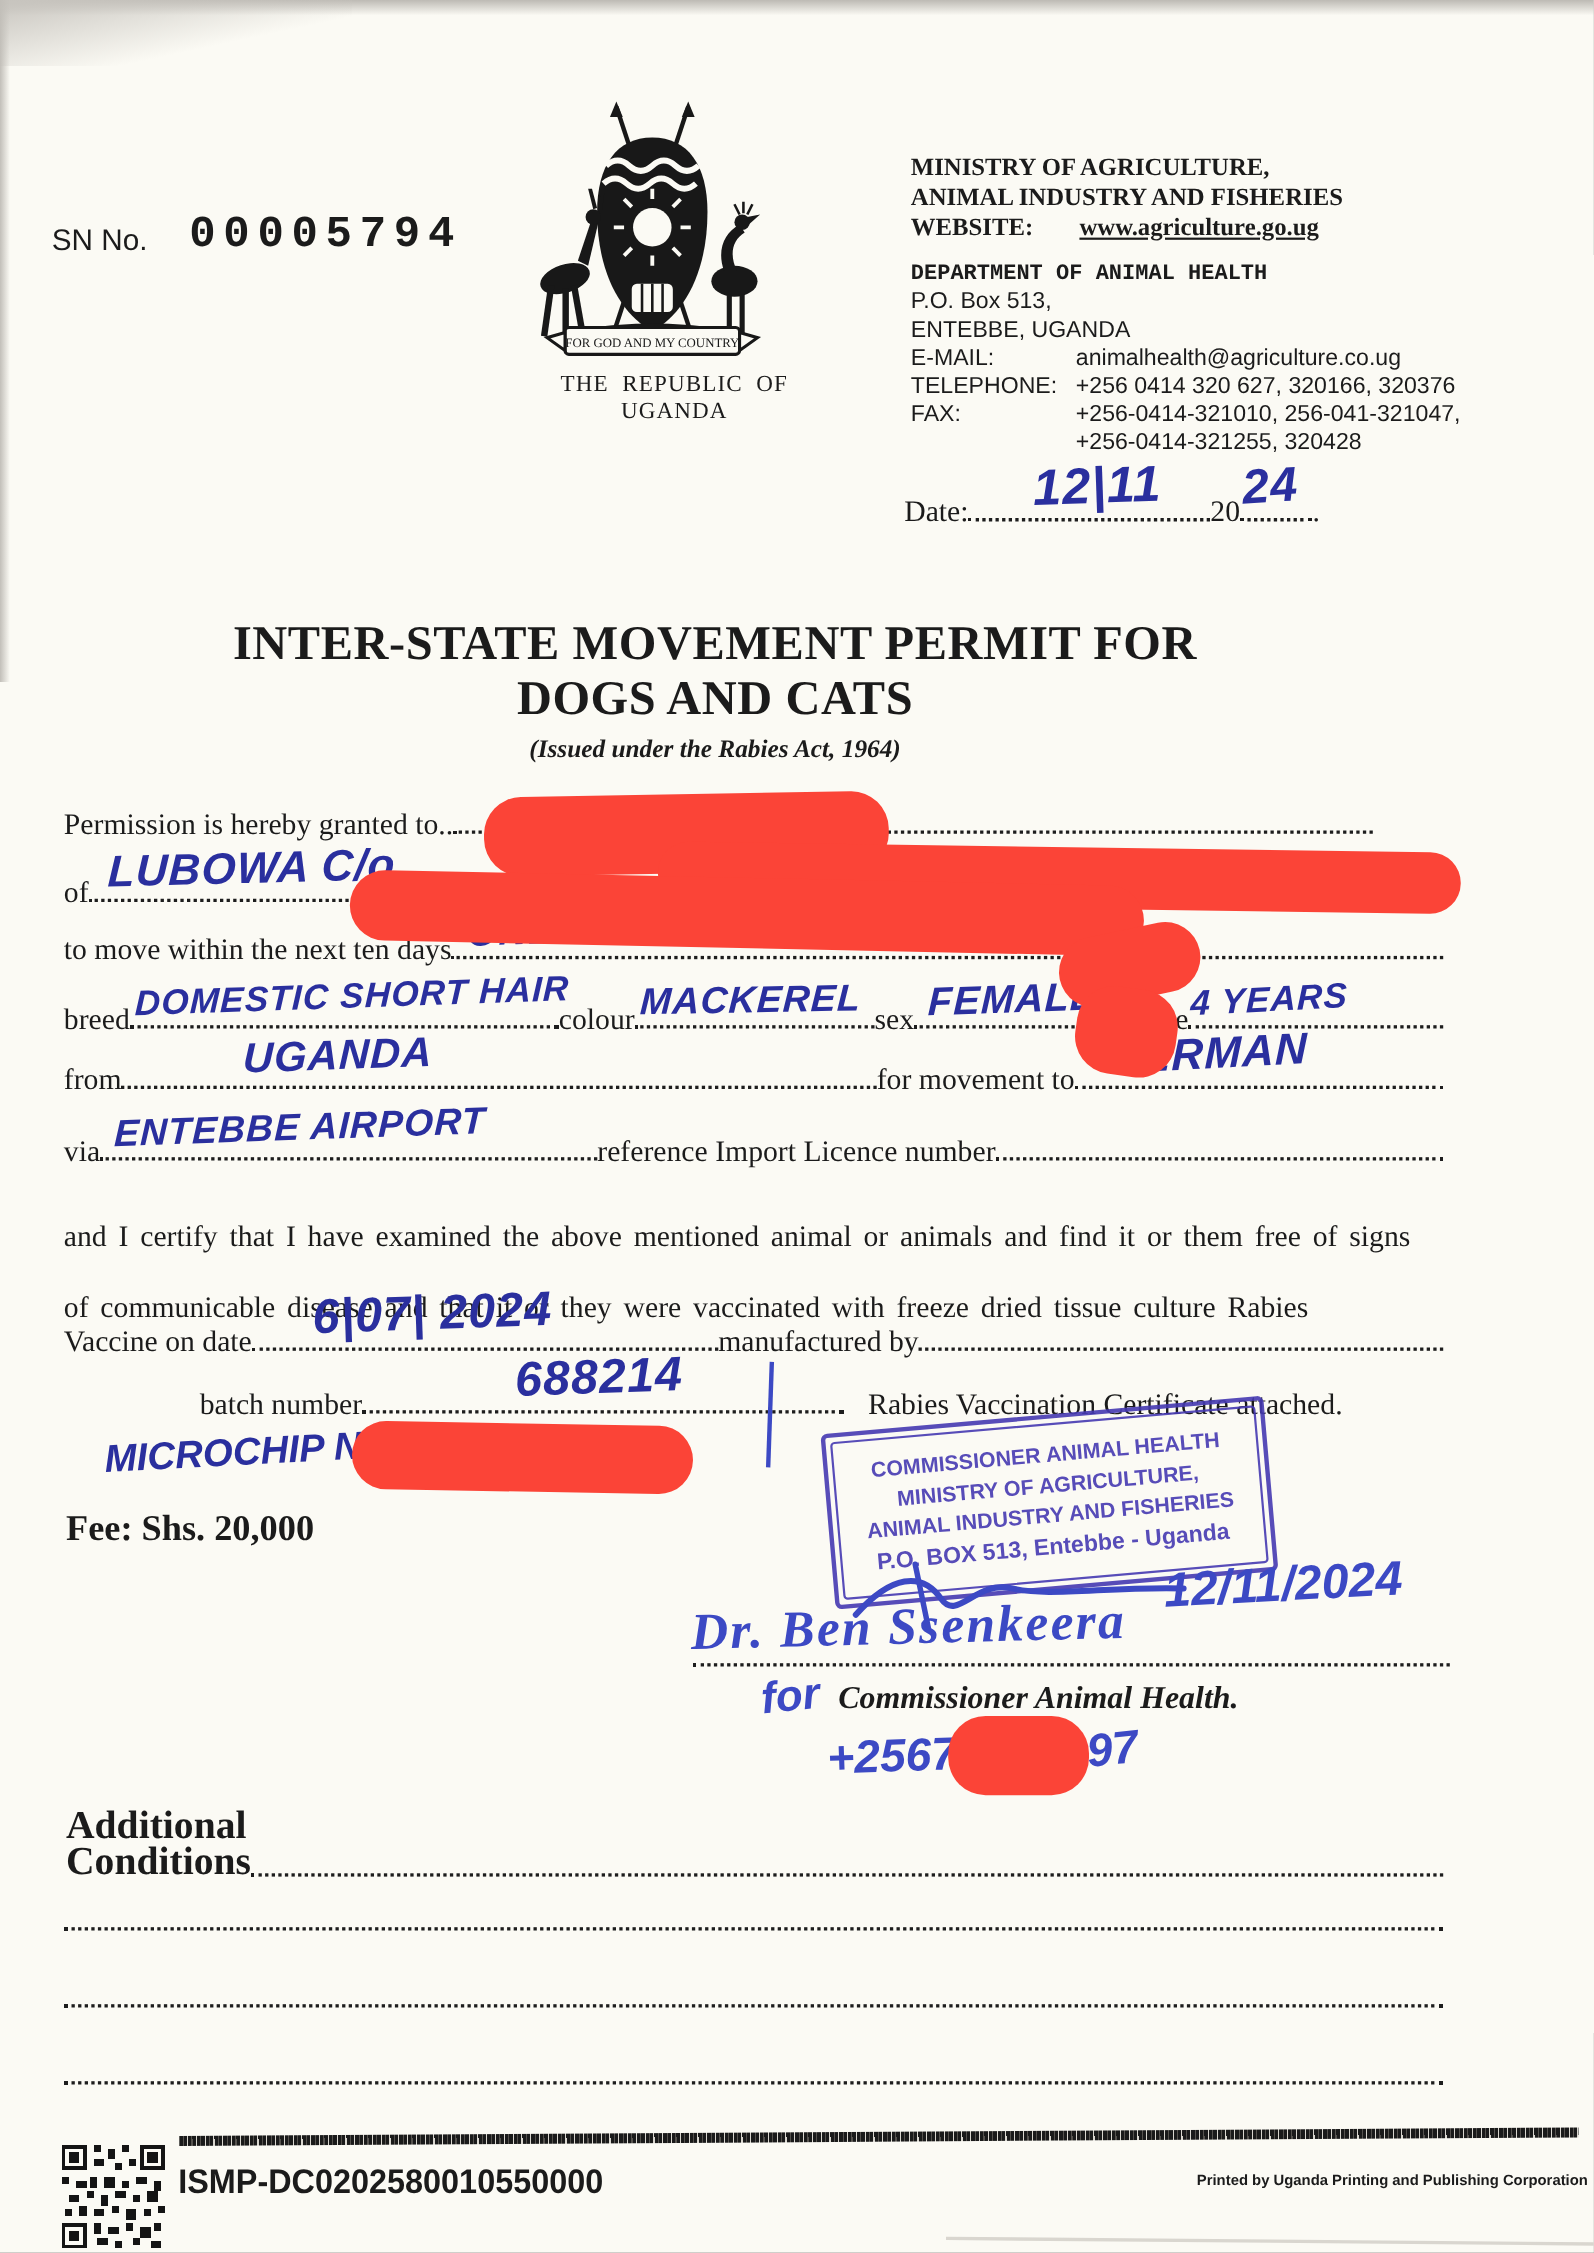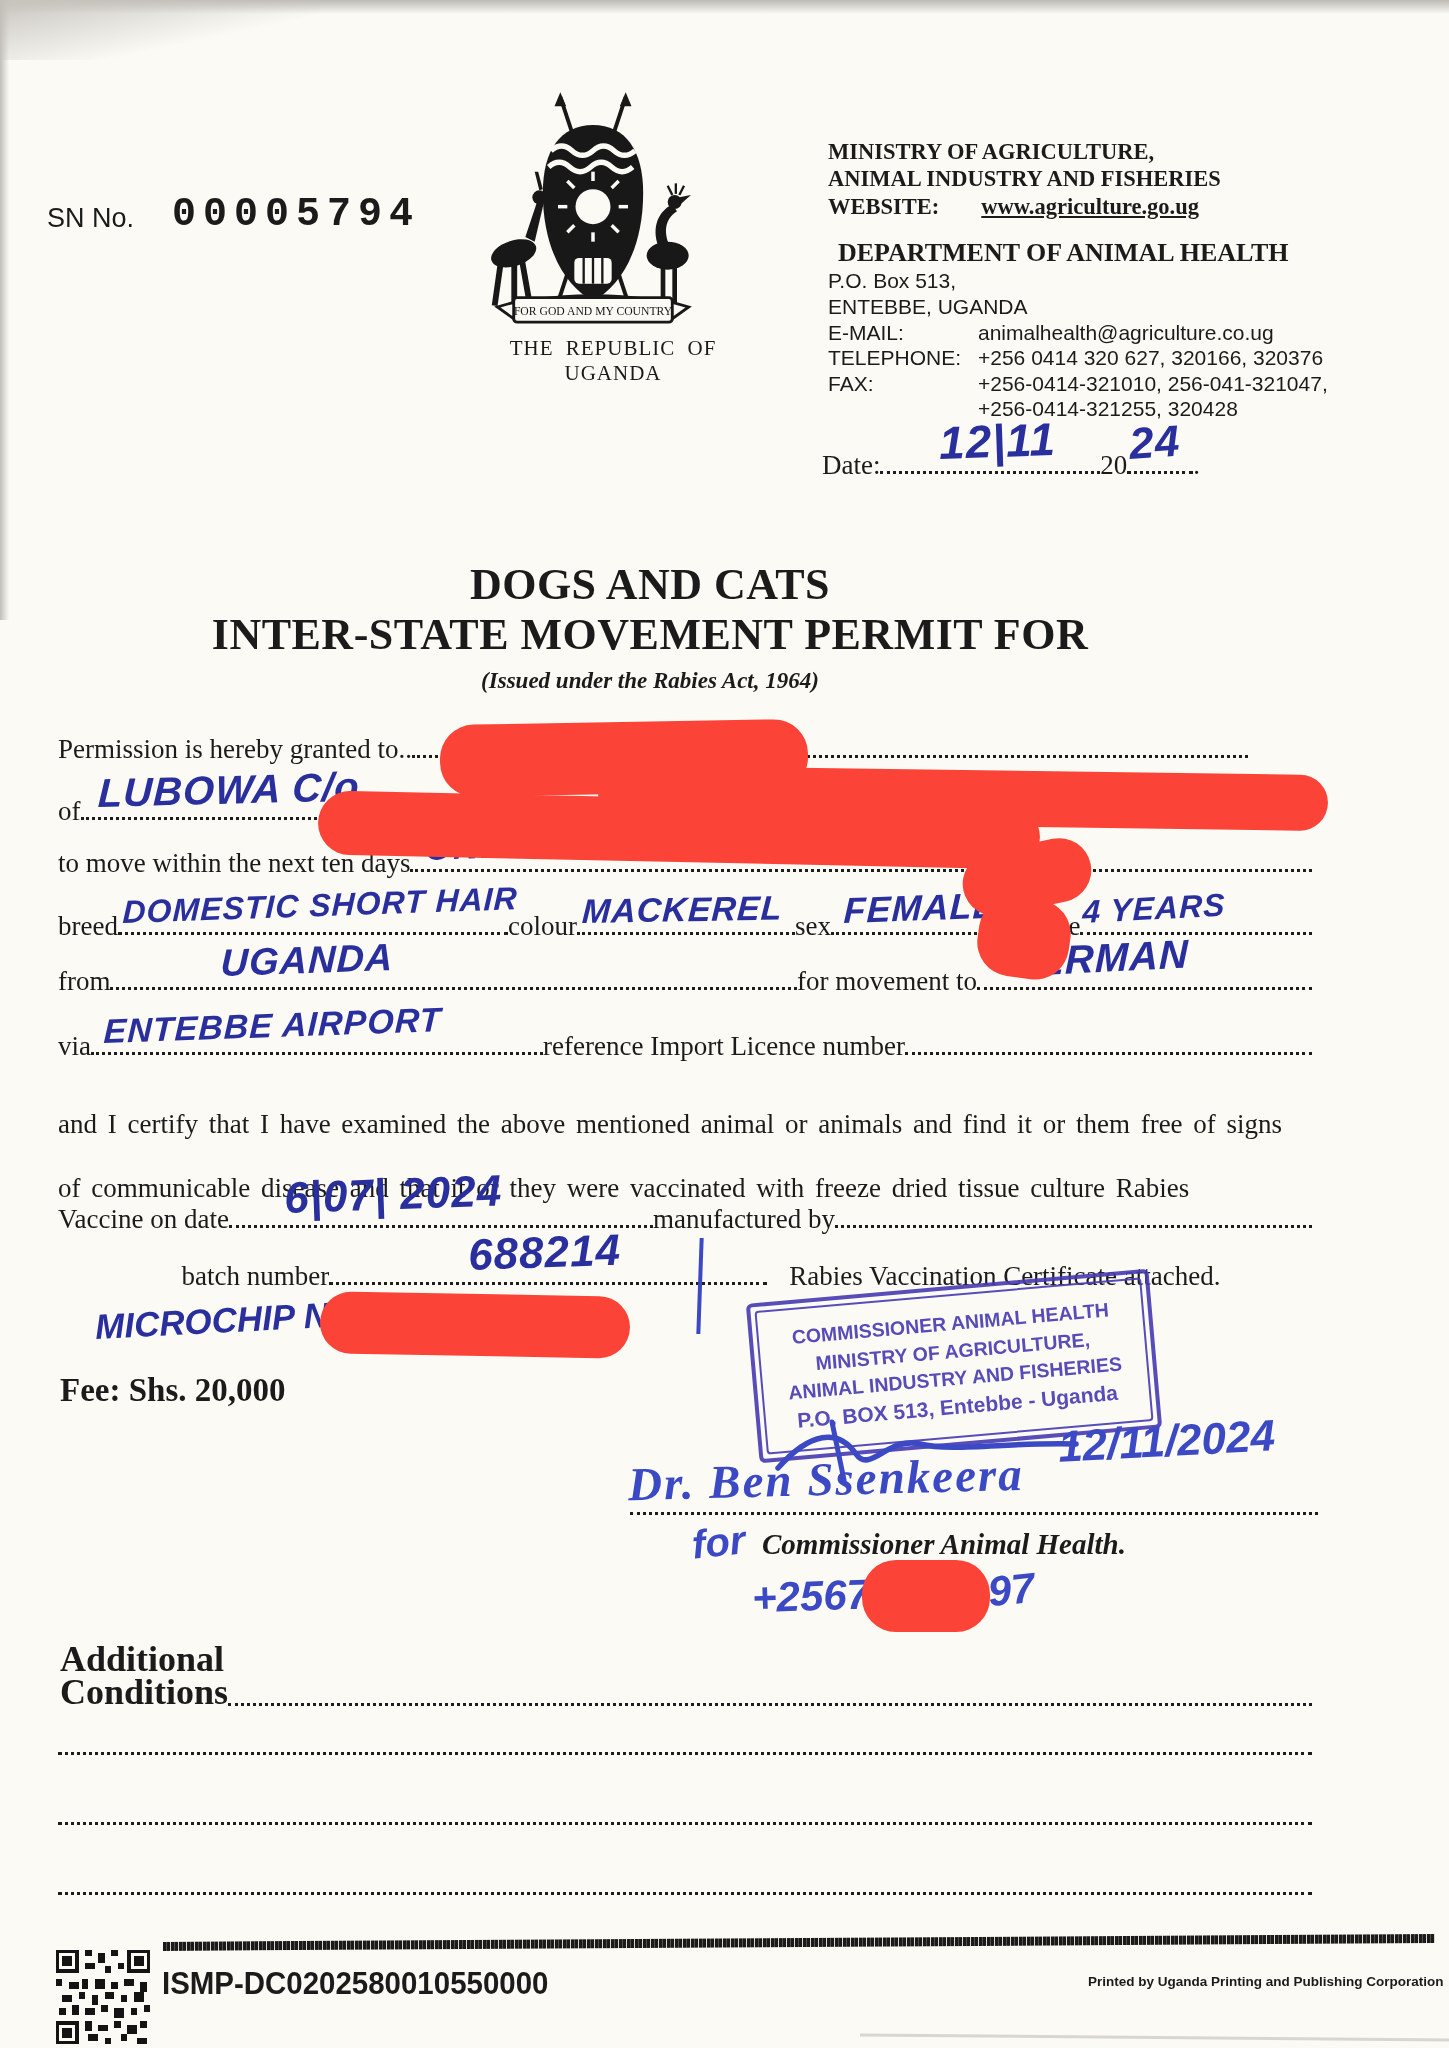--- a/index.html
+++ b/index.html
@@ -32,21 +32,21 @@
     font-weight:bold;font-style:italic;white-space:nowrap;z-index:2;}
   .script{color:#3c49c4;font-family:"Liberation Serif",serif;
     font-weight:bold;font-style:italic;white-space:nowrap;z-index:2;letter-spacing:2px;}
   .redact{position:absolute;background:#fb4437;border-radius:34px;z-index:6;}
   
   .sn-label{font-family:"Liberation Sans",sans-serif;font-size:27px;}
   .sn-value{font-family:"Liberation Mono",monospace;font-weight:bold;font-size:40px;letter-spacing:7px;}
   .republic{font-size:21px;letter-spacing:1px;word-spacing:6px;text-align:center;}
   .min-serif{font-family:"Liberation Serif",serif;font-weight:bold;font-size:22.5px;line-height:1.22;}
   .min-sans{font-family:Liberation Sans, sans-serif;font-size:21px;line-height:1.22;}
-  .min-sans-b{font-family:Liberation Serif, serif;font-weight:bold;font-size:26px;margin-left:10px;}
+  .min-sans-b{font-family:Liberation Mono, monospace;font-weight:bold;font-size:20px;}
   .kv{display:flex;}
   .kv .k{width:150px;flex:0 0 auto;}
   .web-link{text-decoration:underline;margin-left:42px;}
   
   .title{position:absolute;left:140px;top:560px;width:1020px;text-align:center;}
   .title .t{font-weight:bold;font-size:44px;line-height:1.14;letter-spacing:.5px;}
   .title .sub{font-weight:bold;font-style:italic;font-size:23px;margin-top:8px;}
   
   .stamp{
     position:absolute;left:752px;top:1286px;width:396px;height:152px;
@@ -183,22 +183,22 @@
       <span class="hand" style="left:60px;font-size:46px;transform:rotate(-2deg);">12|11</span>
     </span>
     <span class="lbl">20</span>
     <span class="seg" style="width:66px;">
       <span class="hand" style="left:4px;font-size:44px;transform:rotate(-4deg);">24</span>
     </span>
     <span class="lbl">.</span>
   </div>
 
   <div class="title">
+    <div class="t">INTER-STATE MOVEMENT PERMIT FOR</div>
     <div class="t">DOGS AND CATS</div>
-    <div class="t">INTER-STATE MOVEMENT PERMIT FOR</div>
     <div class="sub">(Issued under the Rabies Act, 1964)</div>
   </div>
 
   <div class="row" style="left:58px;top:734px;width:1190px;">
     <span class="lbl">Permission is hereby granted to..</span>
     <span class="seg grow"></span>
   </div>
 
   <div class="row" style="left:58px;top:796px;width:1254px;">
     <span class="lbl">of</span>

